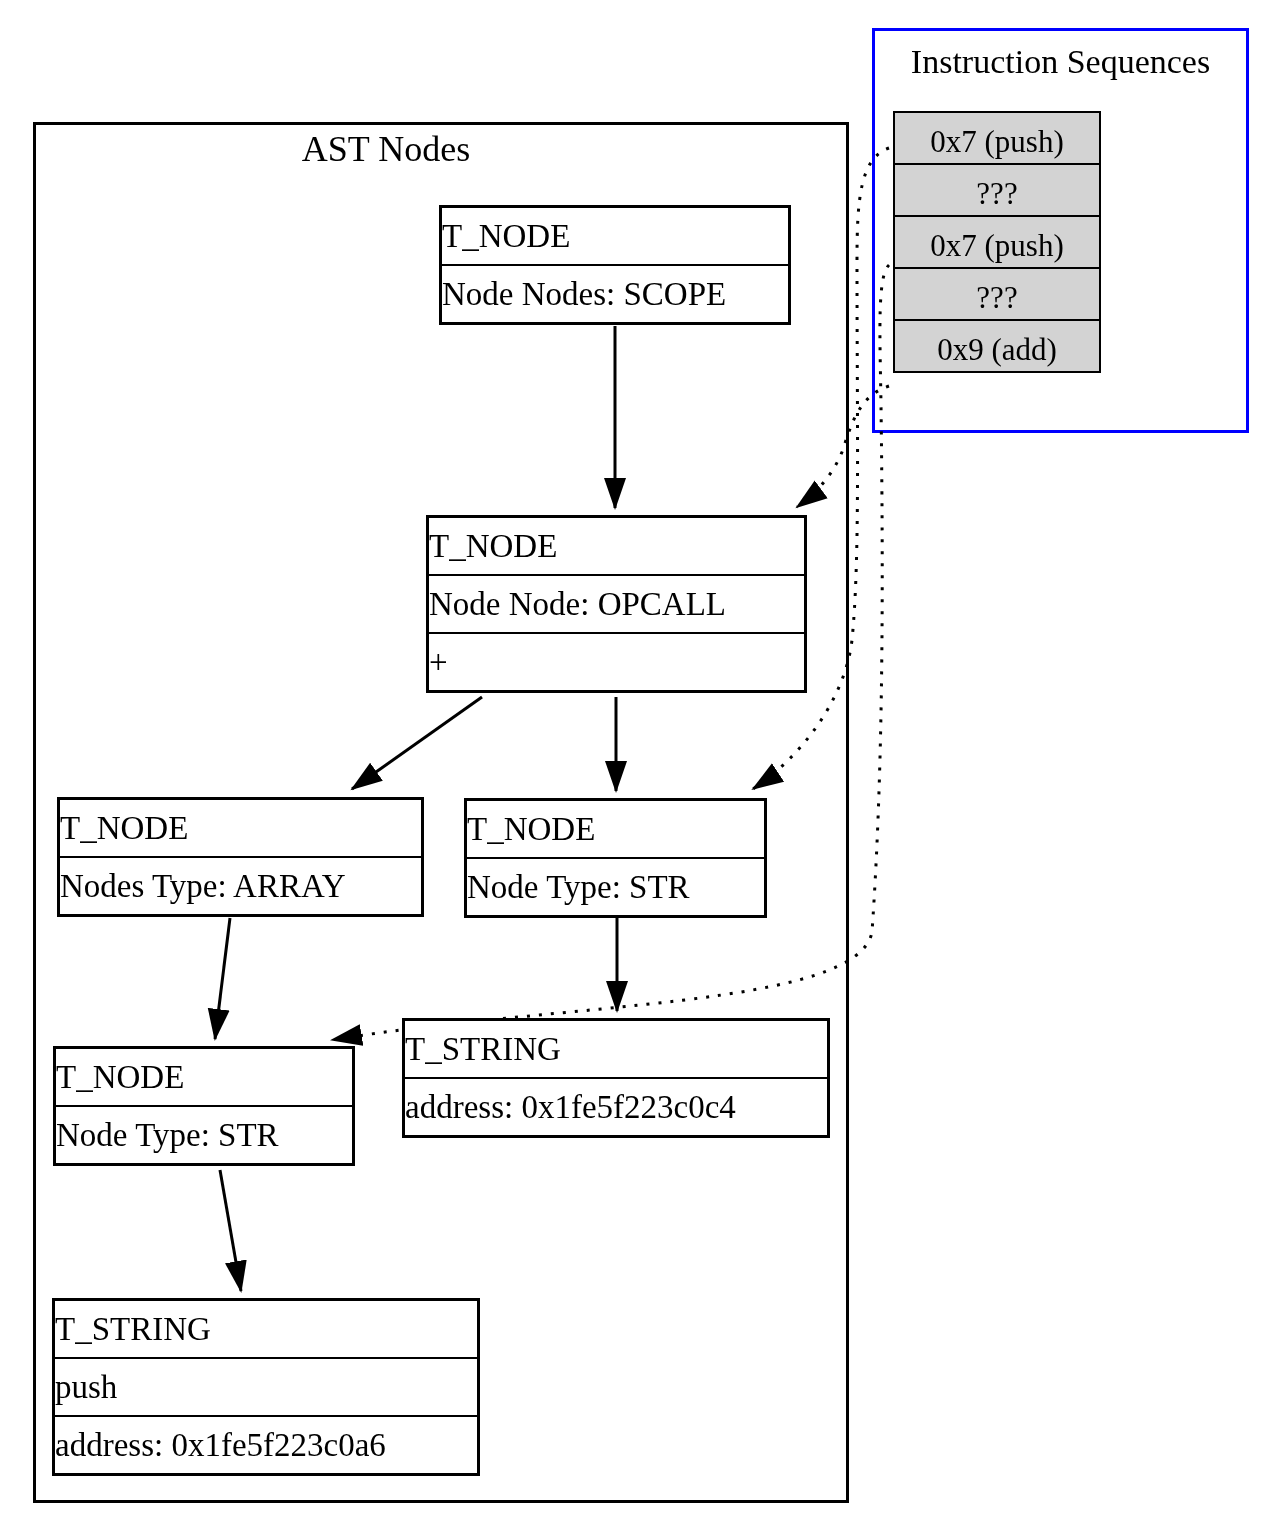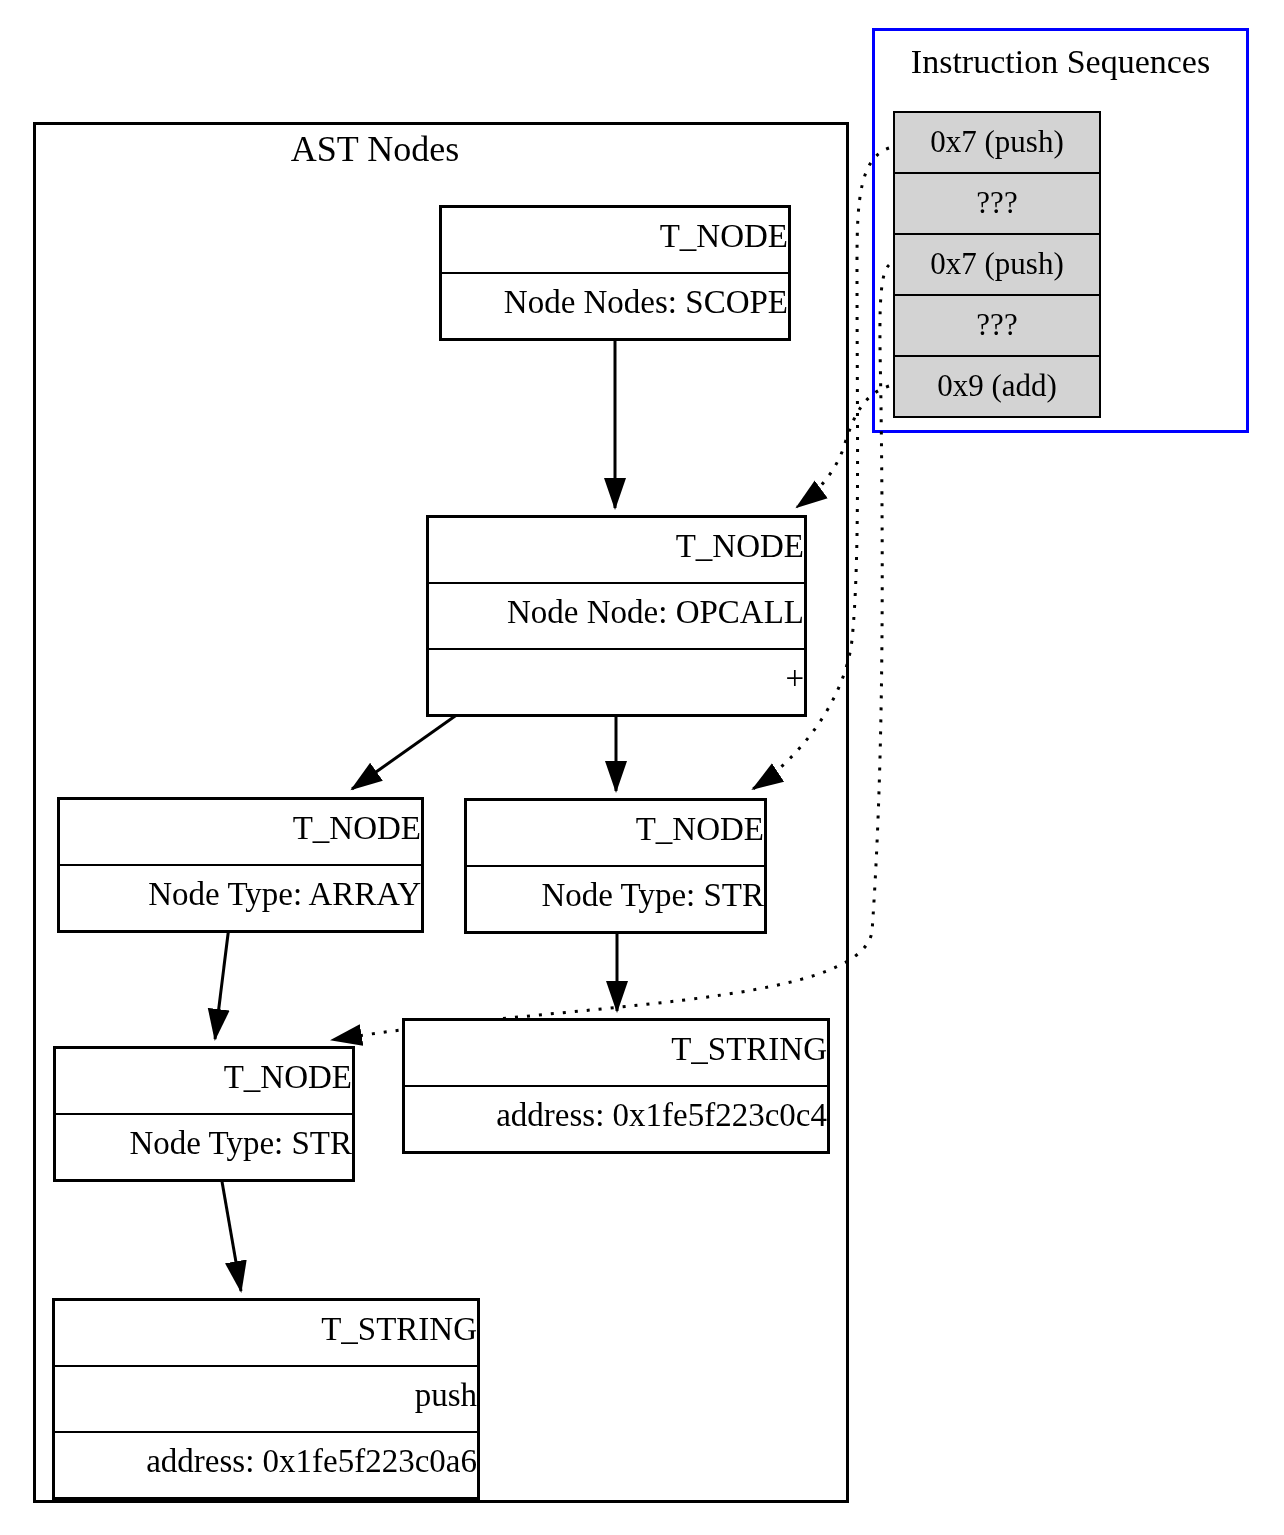--- a/index.html
+++ b/index.html
@@ -8,43 +8,43 @@
     font-family:"Liberation Serif","DejaVu Serif",serif;color:#000;
   }
   
   .cluster{position:absolute;border:3px solid #000;background:#fff;box-sizing:border-box;}
   .cluster-label{position:absolute;text-align:center;font-size:36px;white-space:nowrap;}
   .iseq-box{position:absolute;border:3px solid #0000ff;background:#fff;box-sizing:border-box;}
   .iseq-label{position:absolute;width:100%;top:12px;text-align:center;font-size:34px;}
   
   .iseq-table{position:absolute;left:18px;top:80px;width:208px;}
   .icell{
-    box-sizing:border-box;height:63px;line-height:57px;margin-top:-2px;
+    box-sizing:border-box;height:54px;line-height:57px;margin-top:-2px;
     border:2px solid #000;background:#d3d3d3;text-align:center;font-size:31px;
   }
   .icell:first-child{margin-top:0;}
   
   .node{position:absolute;border:3px solid #000;background:#fff;box-sizing:border-box;}
   .node .cell{
-    height:64px;line-height:56px;text-align:right;font-size:33px;
+    height:56px;line-height:56px;text-align:left;font-size:33px;
     border-top:2px solid #000;white-space:nowrap;overflow:hidden;
   }
   .node .cell:first-child{border-top:none;}
   
   .edges{position:absolute;left:0;top:0;pointer-events:none;}
   .edge-solid{stroke:#000;stroke-width:3;fill:none;}
   .edge-dotted{stroke:#000;stroke-width:3;fill:none;stroke-dasharray:3 9;}
 </style>
 </head>
 <body>
 
 <div class="canvas">
 
   <div class="cluster" style="left:33px;top:122px;width:816px;height:1381px;"></div>
-  <div class="cluster-label" style="left:33px;top:128px;width:684px;">AST Nodes</div>
+  <div class="cluster-label" style="left:33px;top:128px;width:684px;padding-left:11px;">AST Nodes</div>
 
   <div class="iseq-box" style="left:872px;top:28px;width:377px;height:405px;">
     <div class="iseq-label">Instruction Sequences</div>
     <div class="iseq-table">
       <div class="icell">0x7 (push)</div>
       <div class="icell">???</div>
       <div class="icell">0x7 (push)</div>
       <div class="icell">???</div>
       <div class="icell">0x9 (add)</div>
     </div>
@@ -75,21 +75,21 @@
   </div>
 
   <div class="node" style="left:426px;top:515px;width:381px;">
     <div class="cell">T_NODE</div>
     <div class="cell">Node Node: OPCALL</div>
     <div class="cell">+</div>
   </div>
 
   <div class="node" style="left:57px;top:797px;width:367px;">
     <div class="cell">T_NODE</div>
-    <div class="cell">Node Type: ARRAY</div>
+    <div class="cell">Nodes Type: ARRAY</div>
   </div>
 
   <div class="node" style="left:464px;top:798px;width:303px;">
     <div class="cell">T_NODE</div>
     <div class="cell">Node Type: STR</div>
   </div>
 
   <div class="node" style="left:53px;top:1046px;width:302px;">
     <div class="cell">T_NODE</div>
     <div class="cell">Node Type: STR</div>

